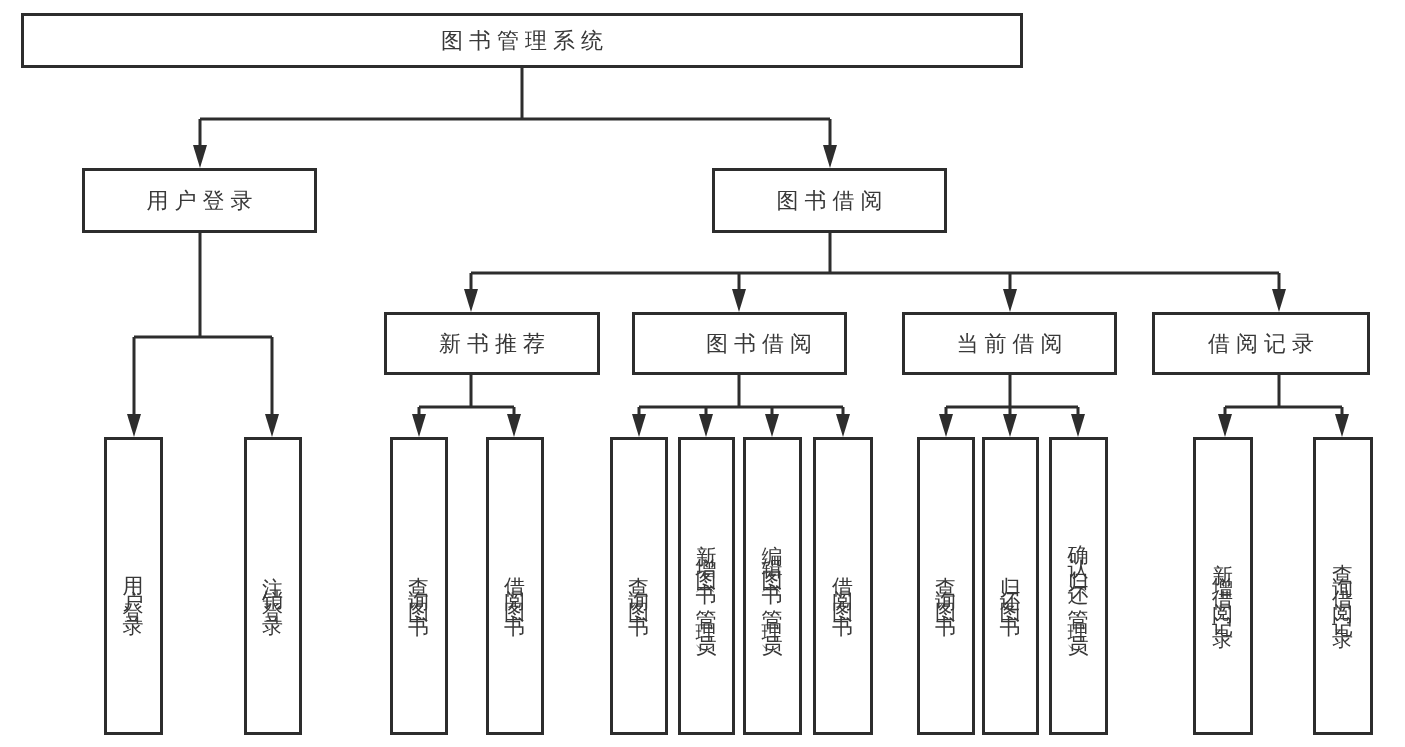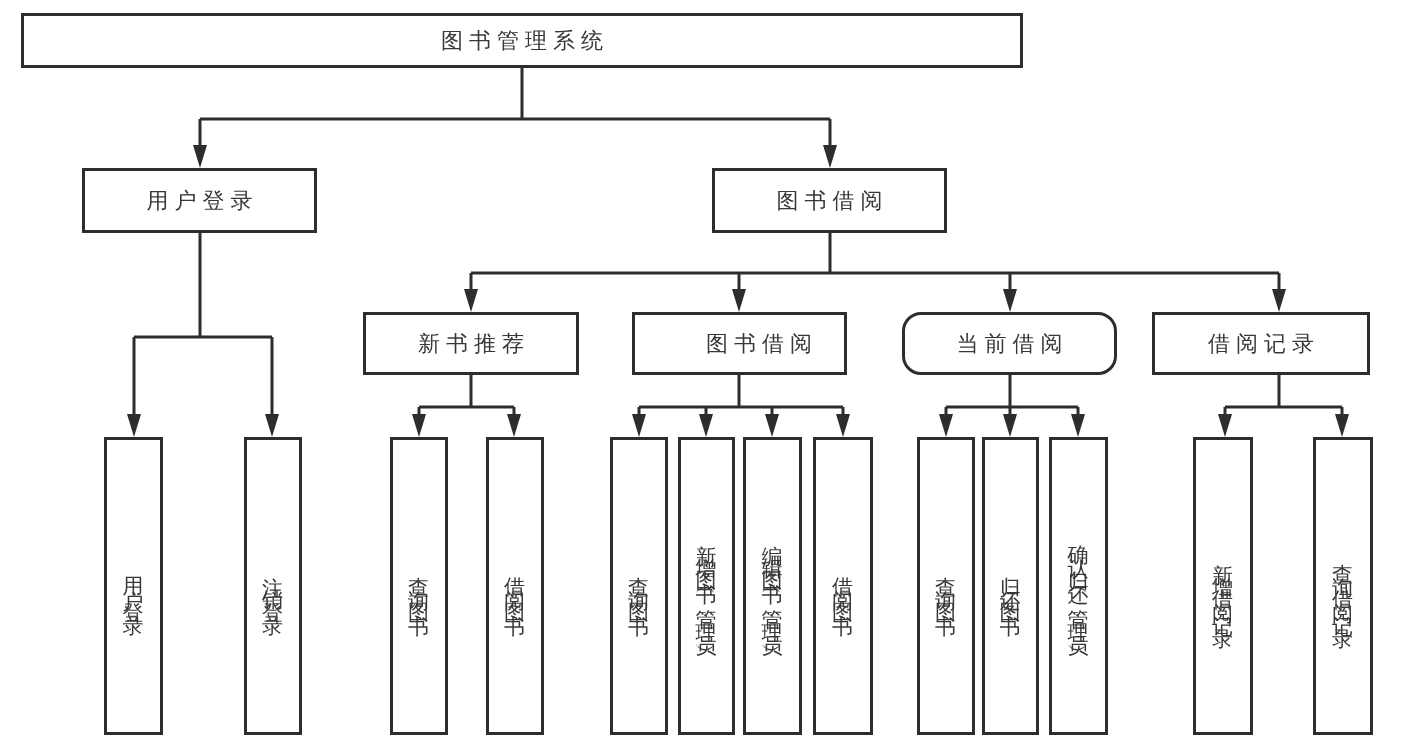--- a/index.html
+++ b/index.html
@@ -44,23 +44,23 @@
     text-orientation: mixed;
     font-size: 21px;
     letter-spacing: 13px;
     line-height: 1;
     white-space: nowrap;
   }
   
   #n-root  { left: 21px;   top: 13px;  width: 1002px; height: 55px; }
   #n-user  { left: 82px;   top: 168px; width: 235px;  height: 65px; }
   #n-mgmt  { left: 712px;  top: 168px; width: 235px;  height: 65px; }
-  #n-nbr   { left: 363px;  top: 312px; width: 216px;  height: 63px; }
+  #n-nbr   { left: 384px;  top: 312px; width: 216px;  height: 63px; }
   #n-bb    { left: 632px;  top: 312px; width: 215px;  height: 63px; padding-left: 39px; }
-  #n-cb    { left: 902px;  top: 312px; width: 215px;  height: 63px; border-radius: 19px; }
+  #n-cb    { left: 902px;  top: 312px; width: 215px;  height: 63px; }
   #n-br    { left: 1152px; top: 312px; width: 218px;  height: 63px; }
   
   #l1  { left: 104px;  top: 437px; width: 59px; height: 298px; }
   #l2  { left: 244px;  top: 437px; width: 58px; height: 298px; }
   #l3  { left: 390px;  top: 437px; width: 58px; height: 298px; }
   #l4  { left: 486px;  top: 437px; width: 58px; height: 298px; }
   #l5  { left: 610px;  top: 437px; width: 58px; height: 298px; }
   #l6  { left: 678px;  top: 437px; width: 57px; height: 298px; }
   #l7  { left: 743px;  top: 437px; width: 59px; height: 298px; }
   #l8  { left: 813px;  top: 437px; width: 60px; height: 298px; }

